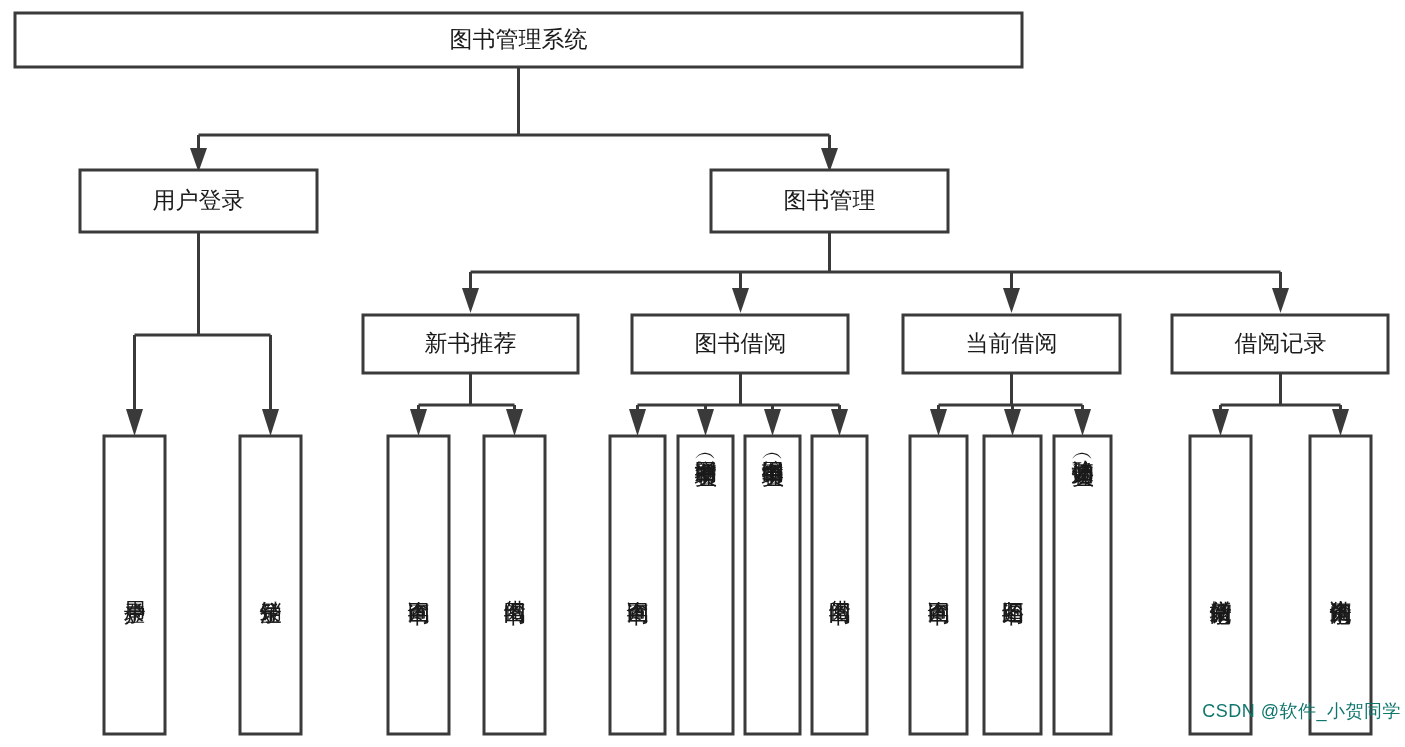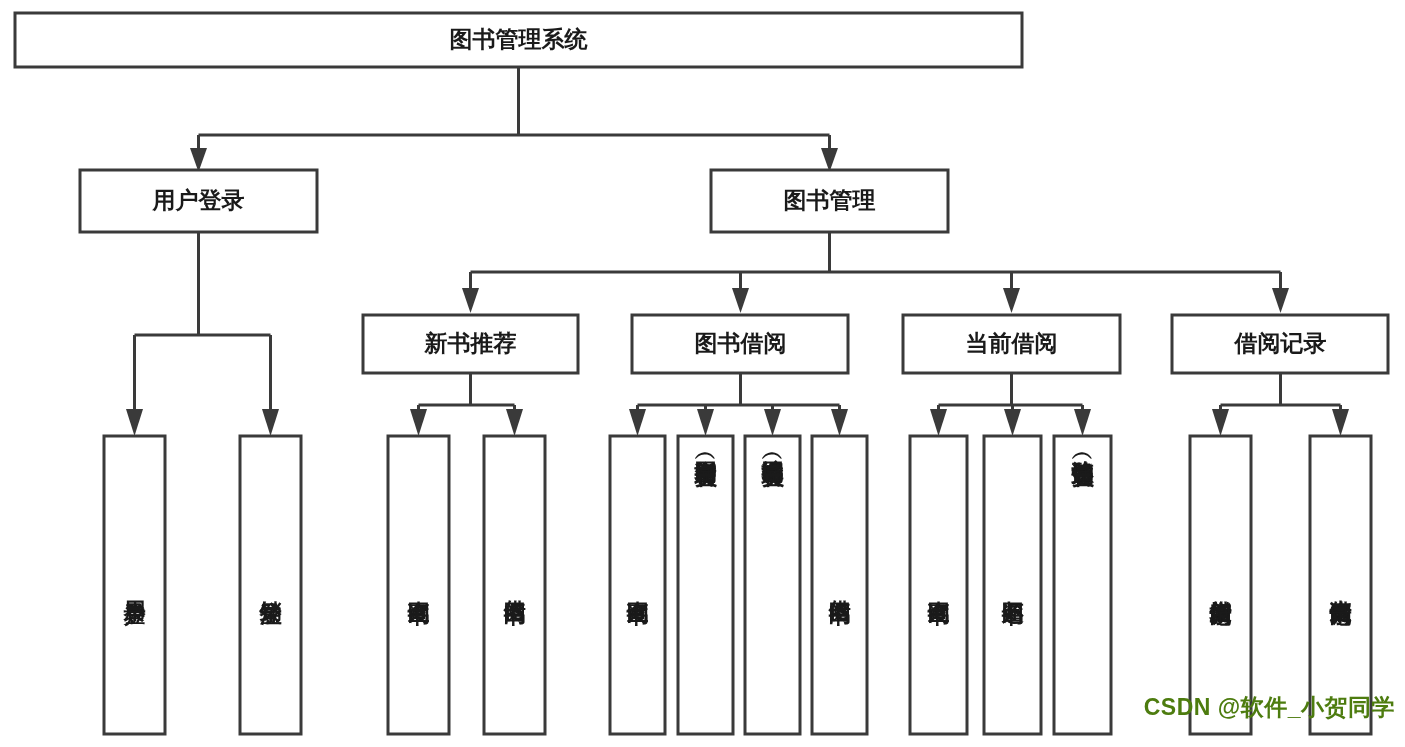--- a/index.html
+++ b/index.html
@@ -12,21 +12,20 @@
     width: 1405px;
     height: 747px;
     overflow: hidden;
     font-family: "Liberation Sans", "DejaVu Sans", sans-serif;
   }
   #diagram-root {
     position: relative;
     width: 1405px;
     height: 729px;
     background: #ffffff;
-    font-weight: bold;
   }
   svg#diagram-svg {
     position: absolute;
     left: 0;
     top: 0;
     width: 1405px;
     height: 747px;
     display: block;
   }
   .node-rect {
@@ -69,25 +68,25 @@
     font-family: "Liberation Sans", "DejaVu Sans", sans-serif;
     font-size: 22px;
     color: #1a1a1a;
     line-height: 1.12;
     letter-spacing: 1px;
     white-space: nowrap;
     text-align: center;
   }
   .watermark {
     position: absolute;
-    right: 10px;
+    right: 4px;
     bottom: 6px;
     font-family: "Liberation Sans", "DejaVu Sans", sans-serif;
-    font-size: 23px;
-    color: #4d7c0f;
+    font-size: 18px;
+    color: #0f766e;
     letter-spacing: 0.5px;
     white-space: nowrap;
     pointer-events: none;
   }
 </style>
 </head>
 <body>
 
 <div id="diagram-root">
 

